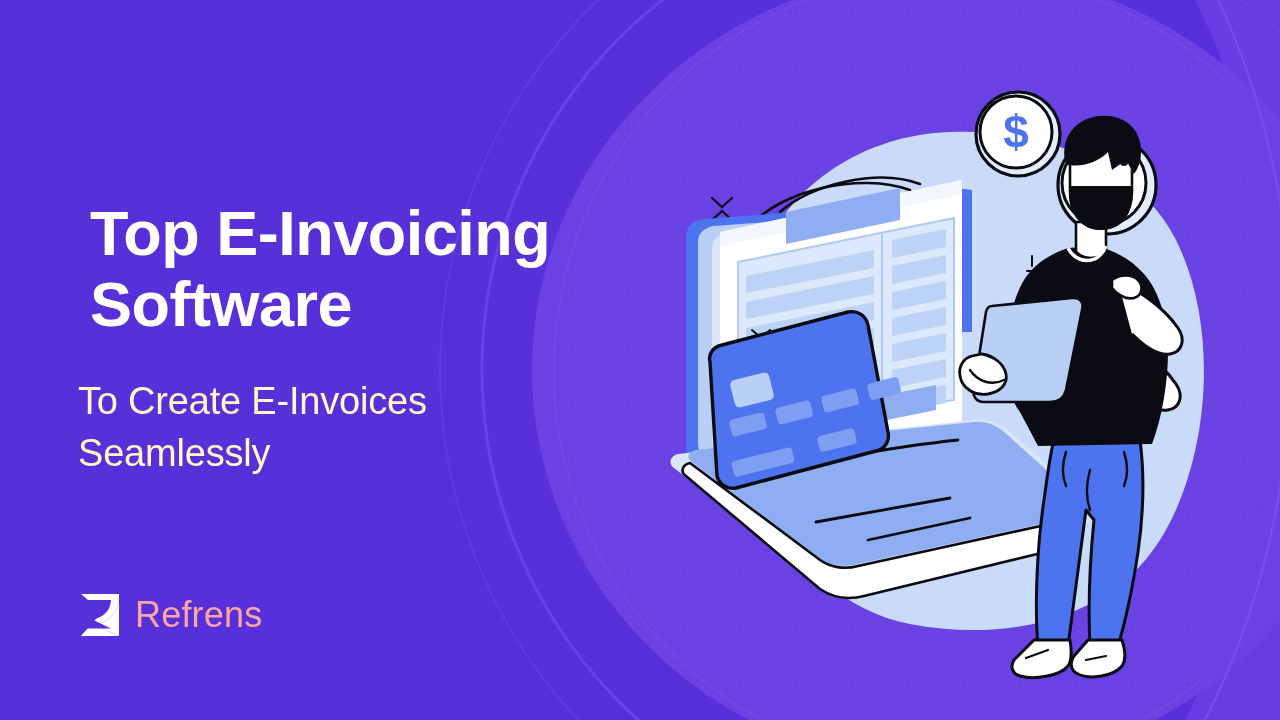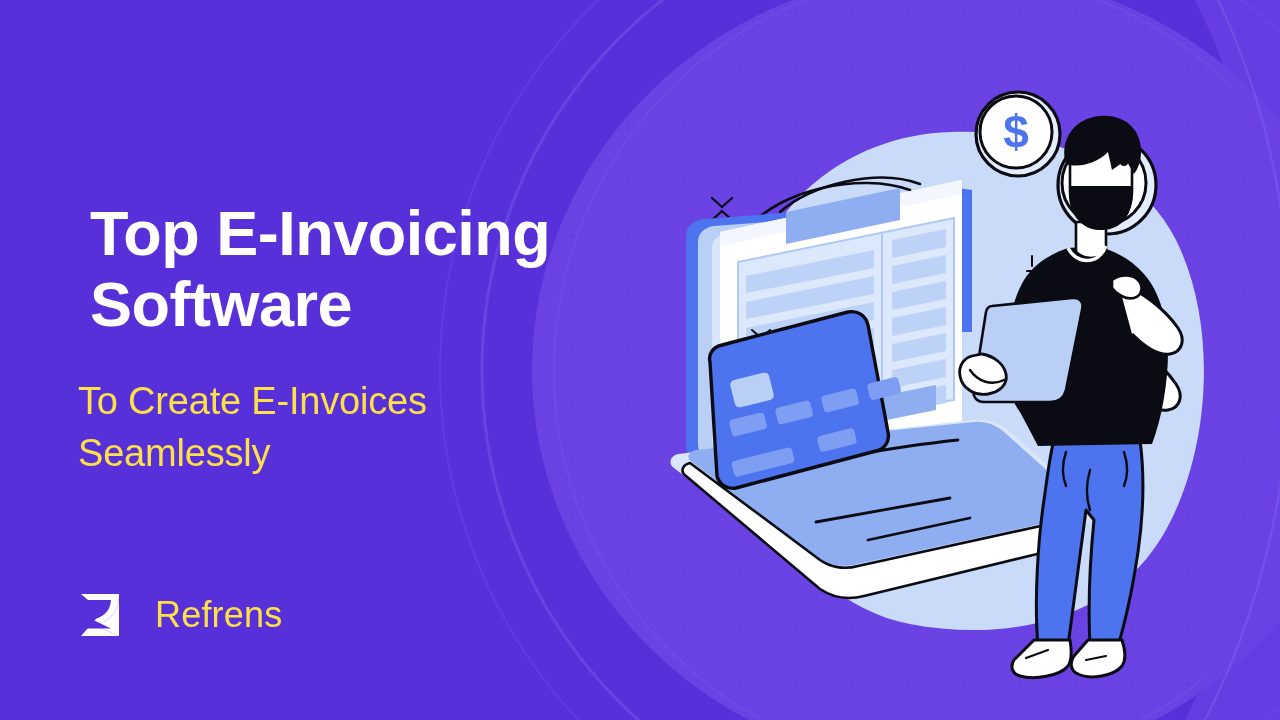--- a/index.html
+++ b/index.html
@@ -41,21 +41,21 @@
     color: #ffffff;
     font-family: "Liberation Sans", sans-serif;
     font-weight: 700;
     font-size: 63px;
     line-height: 1.13;
     letter-spacing: -0.5px;
     white-space: pre-line;
   }
   .subhead {
     margin: 36px 0 0 0;
-    color: #fde047;
+    color: #fef9c3;
     font-family: "Liberation Sans", sans-serif;
     font-weight: 400;
     font-size: 38px;
     line-height: 1.35;
     letter-spacing: -0.2px;
     white-space: pre-line;
   }
 
   
   .logo {
@@ -66,27 +66,26 @@
     align-items: center;
     gap: 13px;
     z-index: 6;
   }
   .logo-mark {
     width: 44px;
     height: 46px;
     display: block;
   }
   .logo-word {
-    color: #fde047;
+    color: #fca5a5;
     font-family: "Liberation Sans", sans-serif;
     font-weight: 400;
     font-size: 36px;
     letter-spacing: 0.2px;
     line-height: 1;
-    margin-left: 20px;
   }
 
   
   .illus {
     position: absolute;
     left: 620px;
     top: 40px;
     width: 660px;
     height: 660px;
     z-index: 4;

